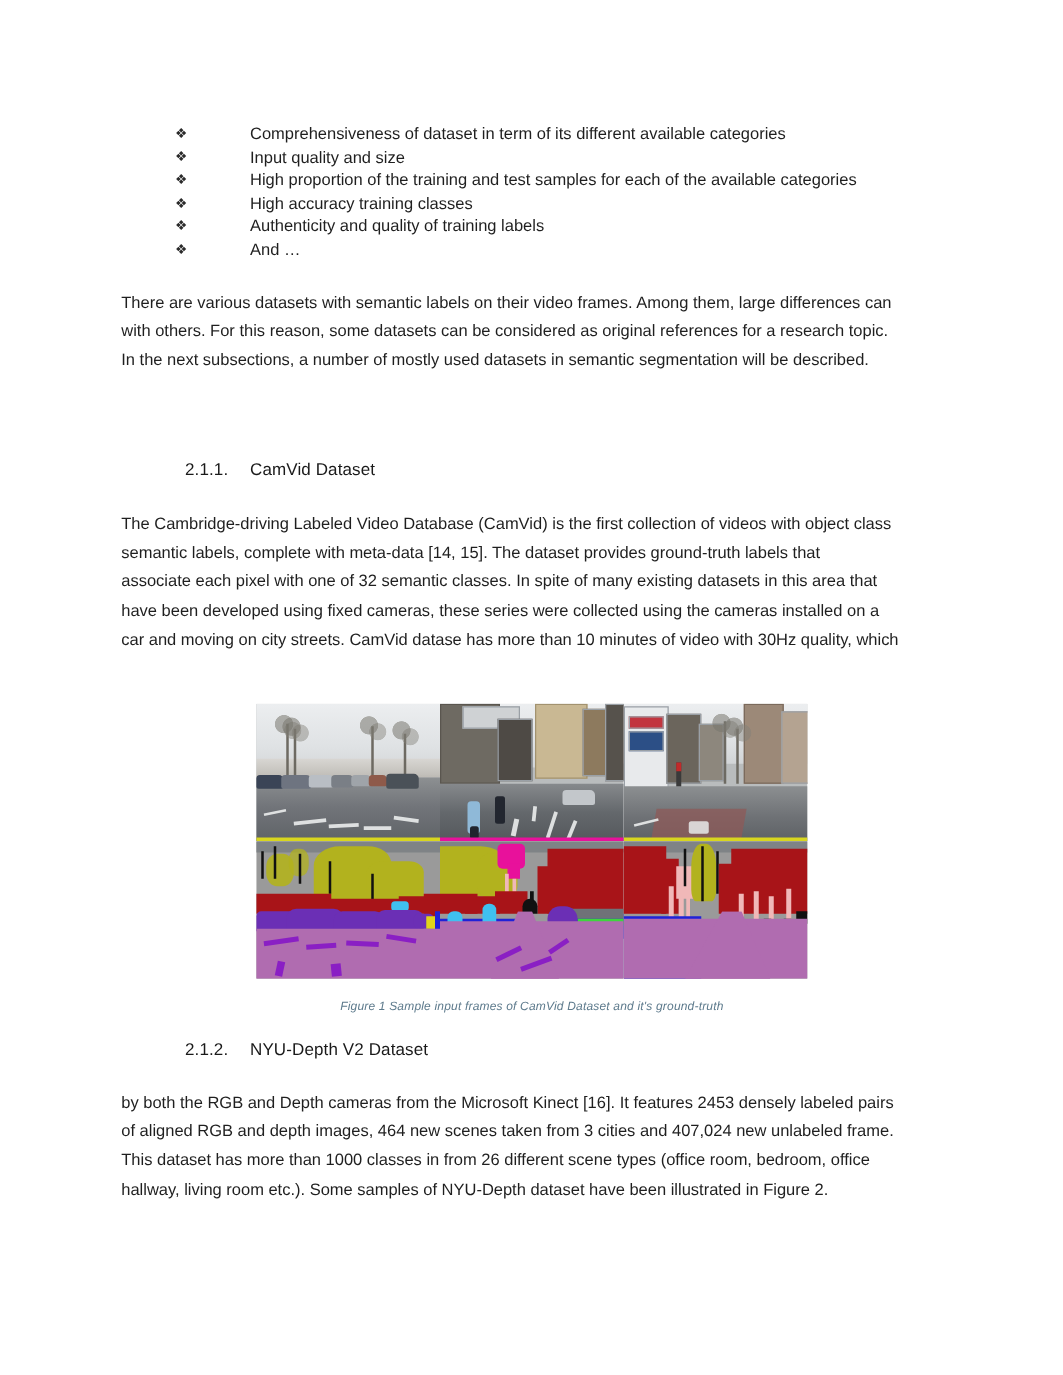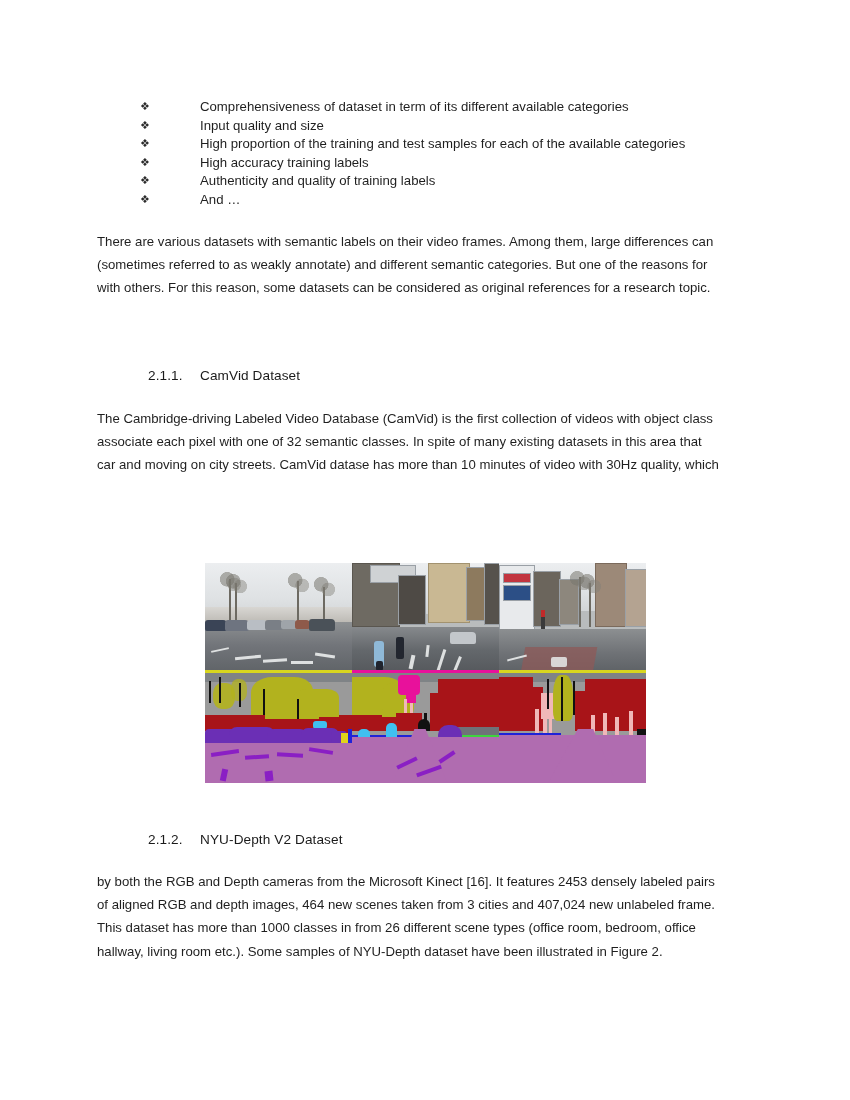--- a/index.html
+++ b/index.html
@@ -281,45 +281,47 @@
     <div class="bullet-row">
       <span class="bullet-glyph">❖</span>
       <span class="bullet-text">Input quality and size</span>
     </div>
     <div class="bullet-row">
       <span class="bullet-glyph">❖</span>
       <span class="bullet-text">High proportion of the training and test samples for each of the available categories</span>
     </div>
     <div class="bullet-row">
       <span class="bullet-glyph">❖</span>
-      <span class="bullet-text">High accuracy training labels</span>
+      <span class="bullet-text">High accuracy training classes</span>
     </div>
     <div class="bullet-row">
       <span class="bullet-glyph">❖</span>
       <span class="bullet-text">Authenticity and quality of training labels</span>
     </div>
     <div class="bullet-row">
       <span class="bullet-glyph">❖</span>
       <span class="bullet-text">And …</span>
     </div>
   </div>
 
   <div class="para" id="para-intro">
     <span class="ln">There are various datasets with semantic labels on their video frames. Among them, large differences can</span>
-    <span class="ln">(sometimes referred to as weakly annotate) and different semantic categories. But one of the reasons for</span>
     <span class="ln">with others. For this reason, some datasets can be considered as original references for a research topic.</span>
+    <span class="ln">In the next subsections, a number of mostly used datasets in semantic segmentation will be described.</span>
   </div>
 
   <div class="heading" id="head-211">
     <span class="num">2.1.1.</span><span>CamVid Dataset</span>
   </div>
 
   <div class="para" id="para-camvid">
     <span class="ln">The Cambridge-driving Labeled Video Database (CamVid) is the first collection of videos with object class</span>
+    <span class="ln">semantic labels, complete with meta-data [14, 15]. The dataset provides ground-truth labels that</span>
     <span class="ln">associate each pixel with one of 32 semantic classes. In spite of many existing datasets in this area that</span>
+    <span class="ln">have been developed using fixed cameras, these series were collected using the cameras installed on a</span>
     <span class="ln">car and moving on city streets. CamVid datase has more than 10 minutes of video with 30Hz quality, which</span>
   </div>
 
   <div class="figure">
 
     <div class="fig-row">
 
       <div class="fig-cell c1">
         <div class="photo">
           <div class="sky"></div>
@@ -522,20 +524,21 @@
           <div class="seg-black" style="left:128px;top:62px;width:6px;height:6px;"></div>
           <div class="seg-black" style="left:138px;top:56px;width:9px;height:10px;"></div>
 
           <div class="seg-road" style="height:44%;"></div>
           <div class="seg-road" style="left:48px;top:56px;width:70px;height:56px;clip-path:polygon(44% 0,66% 0,100% 100%,0 100%);"></div>
         </div>
       </div>
     </div>
   </div>
 
+  <div class="caption">Figure 1 Sample input frames of CamVid Dataset and it's ground-truth</div>
 
   <div class="heading" id="head-212">
     <span class="num">2.1.2.</span><span>NYU-Depth V2 Dataset</span>
   </div>
 
   <div class="para" id="para-nyu">
     <span class="ln">by both the RGB and Depth cameras from the Microsoft Kinect [16]. It features 2453 densely labeled pairs</span>
     <span class="ln">of aligned RGB and depth images, 464 new scenes taken from 3 cities and 407,024 new unlabeled frame.</span>
     <span class="ln">This dataset has more than 1000 classes in from 26 different scene types (office room, bedroom, office</span>
     <span class="ln">hallway, living room etc.). Some samples of NYU-Depth dataset have been illustrated in Figure 2.</span>

